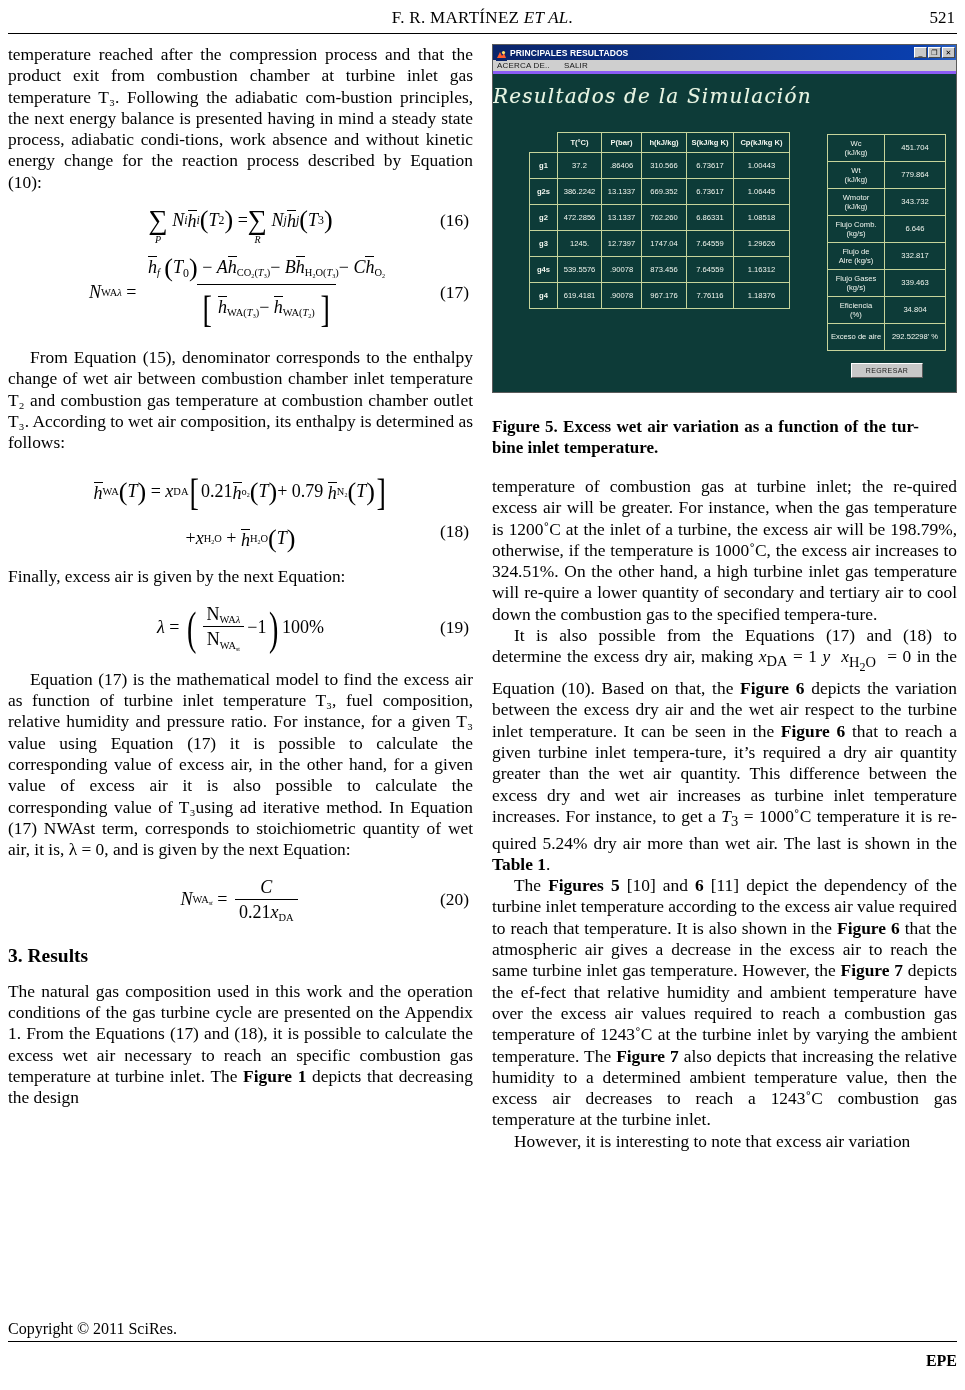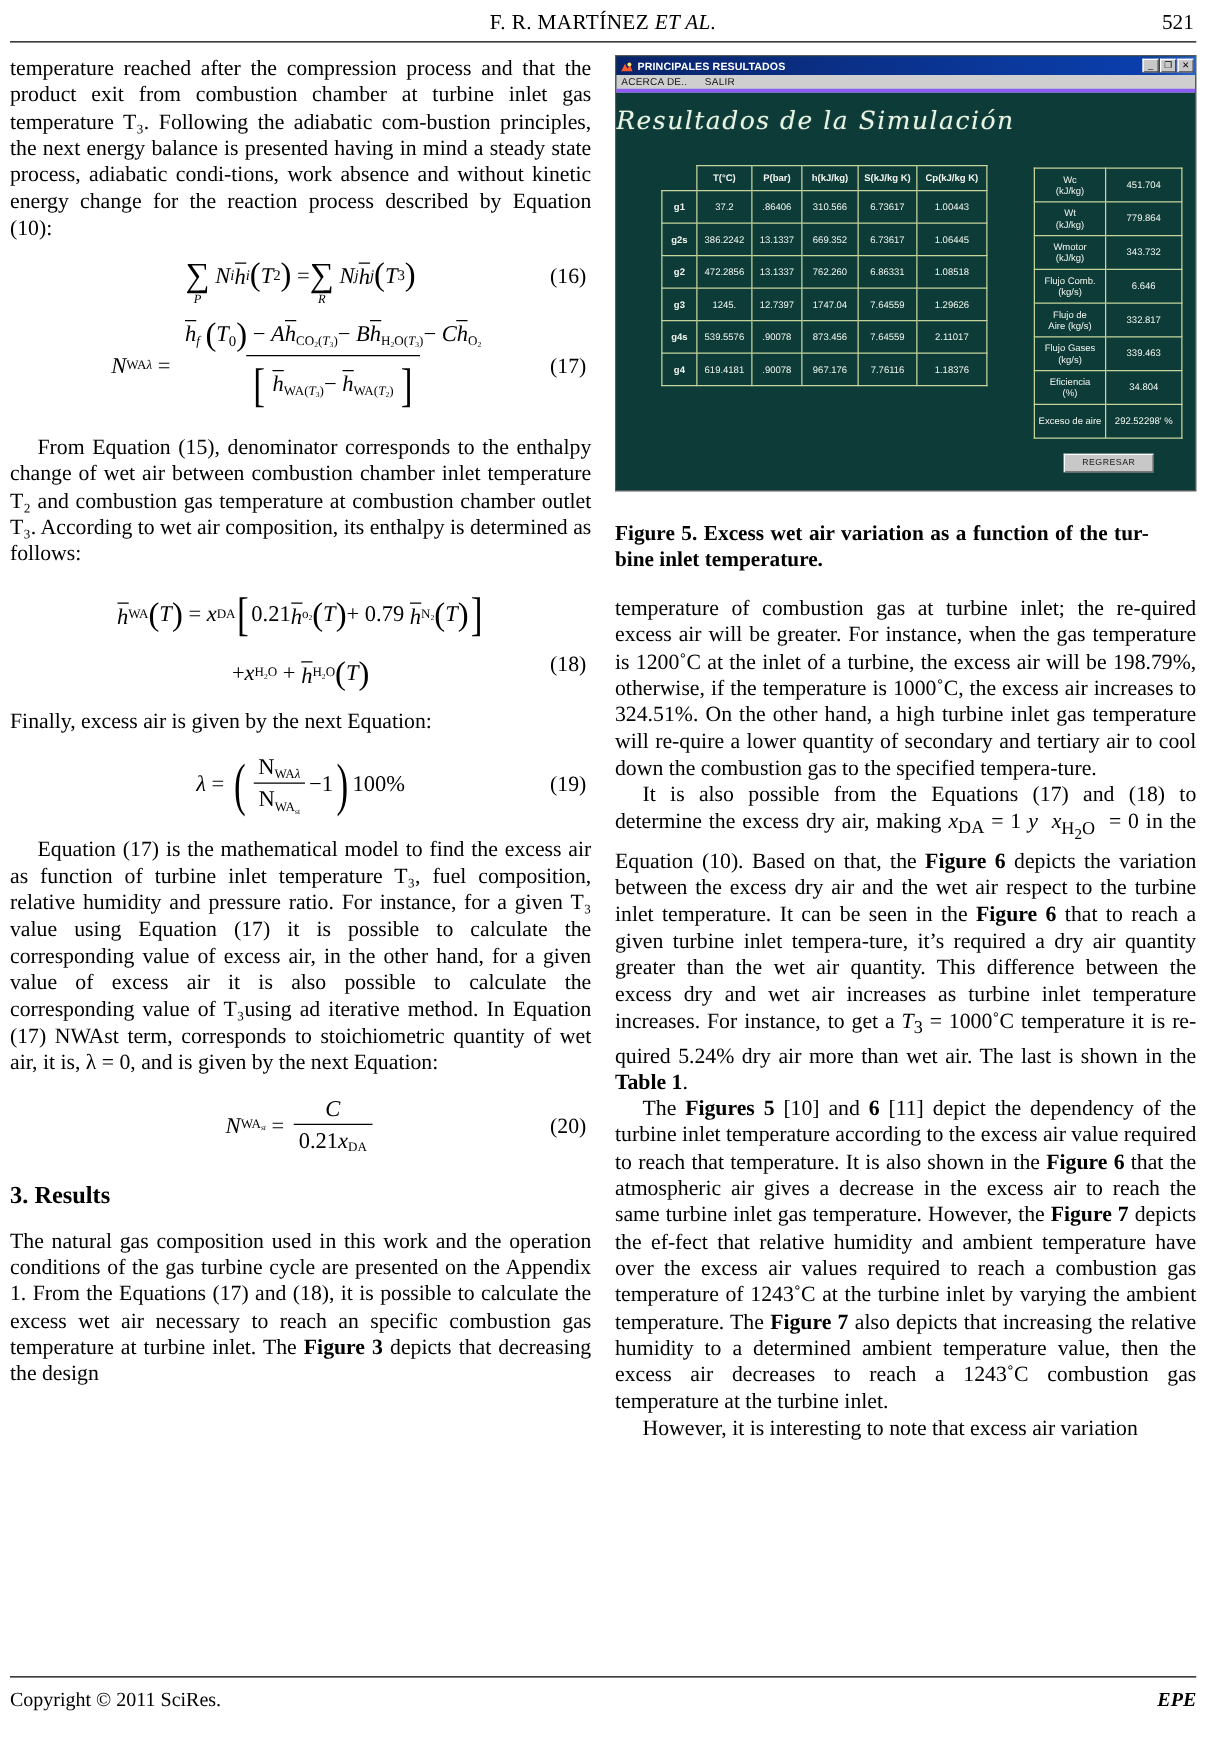--- a/index.html
+++ b/index.html
@@ -292,21 +292,21 @@
     bottom: 48px; left: 8px; right: 8px;
     border-bottom: 1.2px solid #000;
   }
   .footer {
     position: absolute;
     bottom: 20px; left: 8px; right: 8px;
     display: flex;
     justify-content: space-between;
     font-size: 16px;
   }
-  .footer .right { font-style: italic; font-weight: bold; }
+  .footer .right { font-weight: bold; margin-top: 32px; }
 </style>
 </head>
 <body>
 
 <div class="page-header">
   <div class="runhead">
     <span>F. R. MARTÍNEZ</span>
     <span class="ital">ET   AL.</span>
   </div>
   <div class="pageno">521</div>
@@ -406,21 +406,21 @@
         <span class="frac">
           <span class="num"><span class="mi">C</span></span>
           <span class="den">0.21<span class="mi">x</span><span class="sub2">DA</span></span>
         </span>
       </span>
       <span class="eqnum">(20)</span>
     </div>
 
     <div class="sect-head">3. Results</div>
 
-    <p>The natural gas composition used in this work and the operation conditions of the gas turbine cycle are presented on the Appendix 1. From the Equations (17) and (18), it is possible to calculate the excess wet air necessary to reach an specific combustion gas temperature at turbine inlet. The <b>Figure 3</b> depicts that decreasing the design</p>
+    <p>The natural gas composition used in this work and the operation conditions of the gas turbine cycle are presented on the Appendix 1. From the Equations (17) and (18), it is possible to calculate the excess wet air necessary to reach an specific combustion gas temperature at turbine inlet. The <b>Figure 1</b> depicts that decreasing the design</p>
 
   </div>
 
   <div class="col">
 
     <div class="figwrap">
       <div class="winbox">
 
         <div class="titlebar">
           <span class="ticon">
@@ -490,21 +490,21 @@
                 <td>1747.04</td>
                 <td>7.64559</td>
                 <td>1.29626</td>
               </tr>
               <tr>
                 <td class="lbl">g4s</td>
                 <td>539.5576</td>
                 <td>.90078</td>
                 <td>873.456</td>
                 <td>7.64559</td>
-                <td>2.11017</td>
+                <td>1.16312</td>
               </tr>
               <tr>
                 <td class="lbl">g4</td>
                 <td>619.4181</td>
                 <td>.90078</td>
                 <td>967.176</td>
                 <td>7.76116</td>
                 <td>1.18376</td>
               </tr>
             </tbody>

